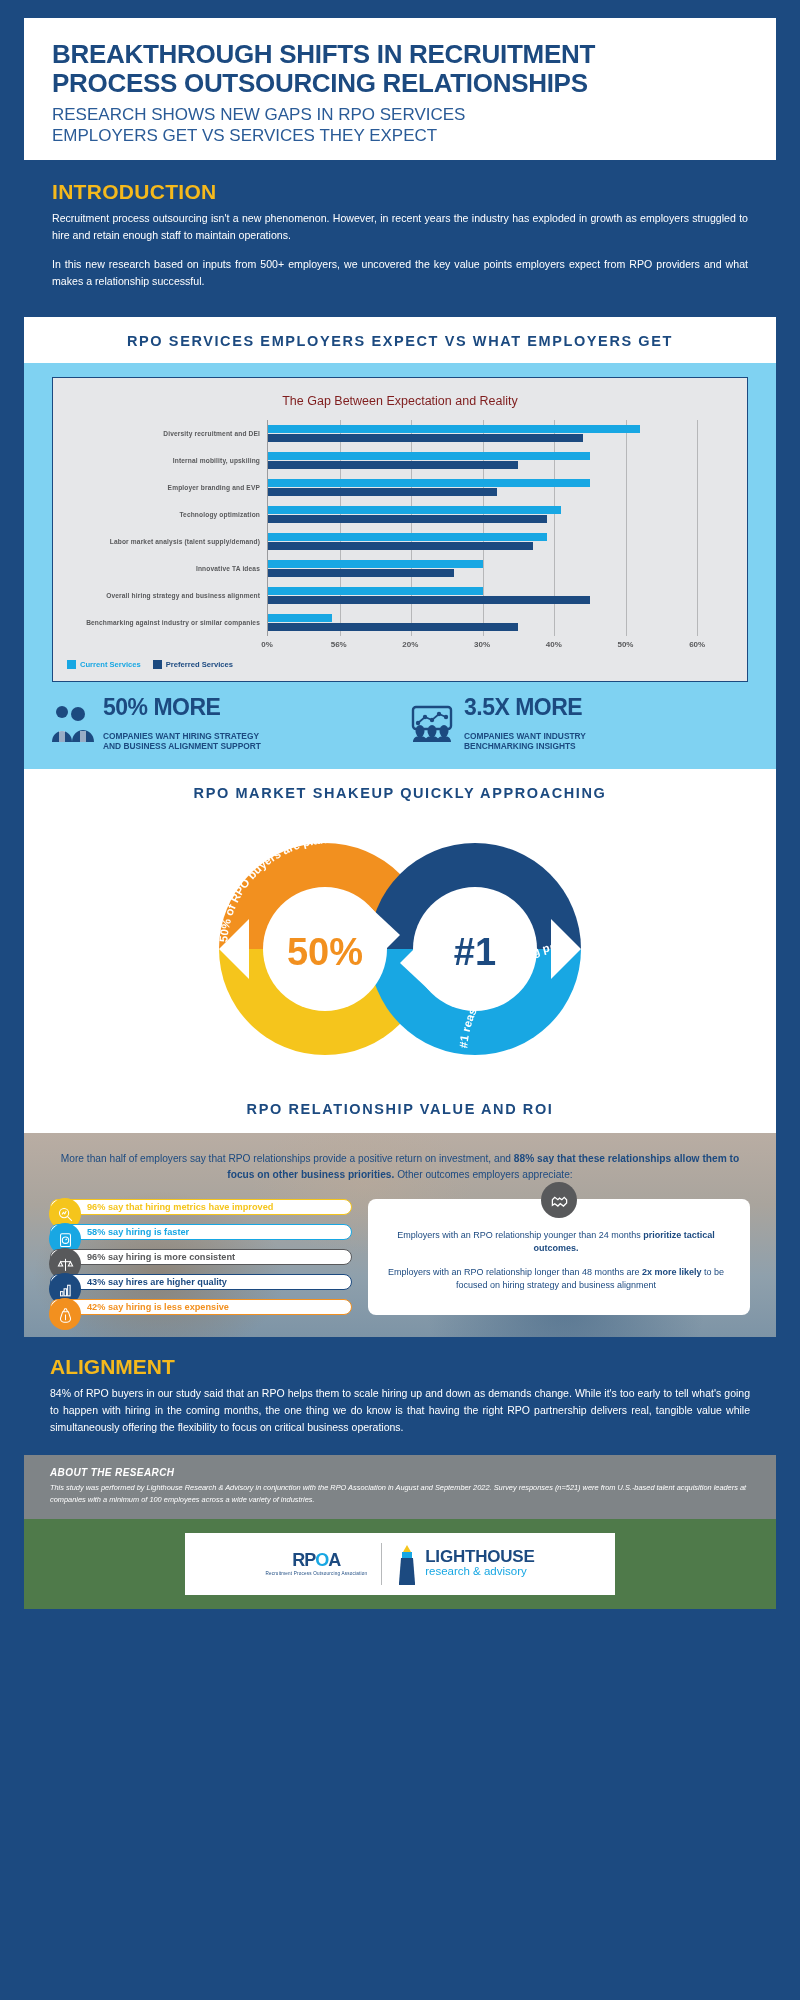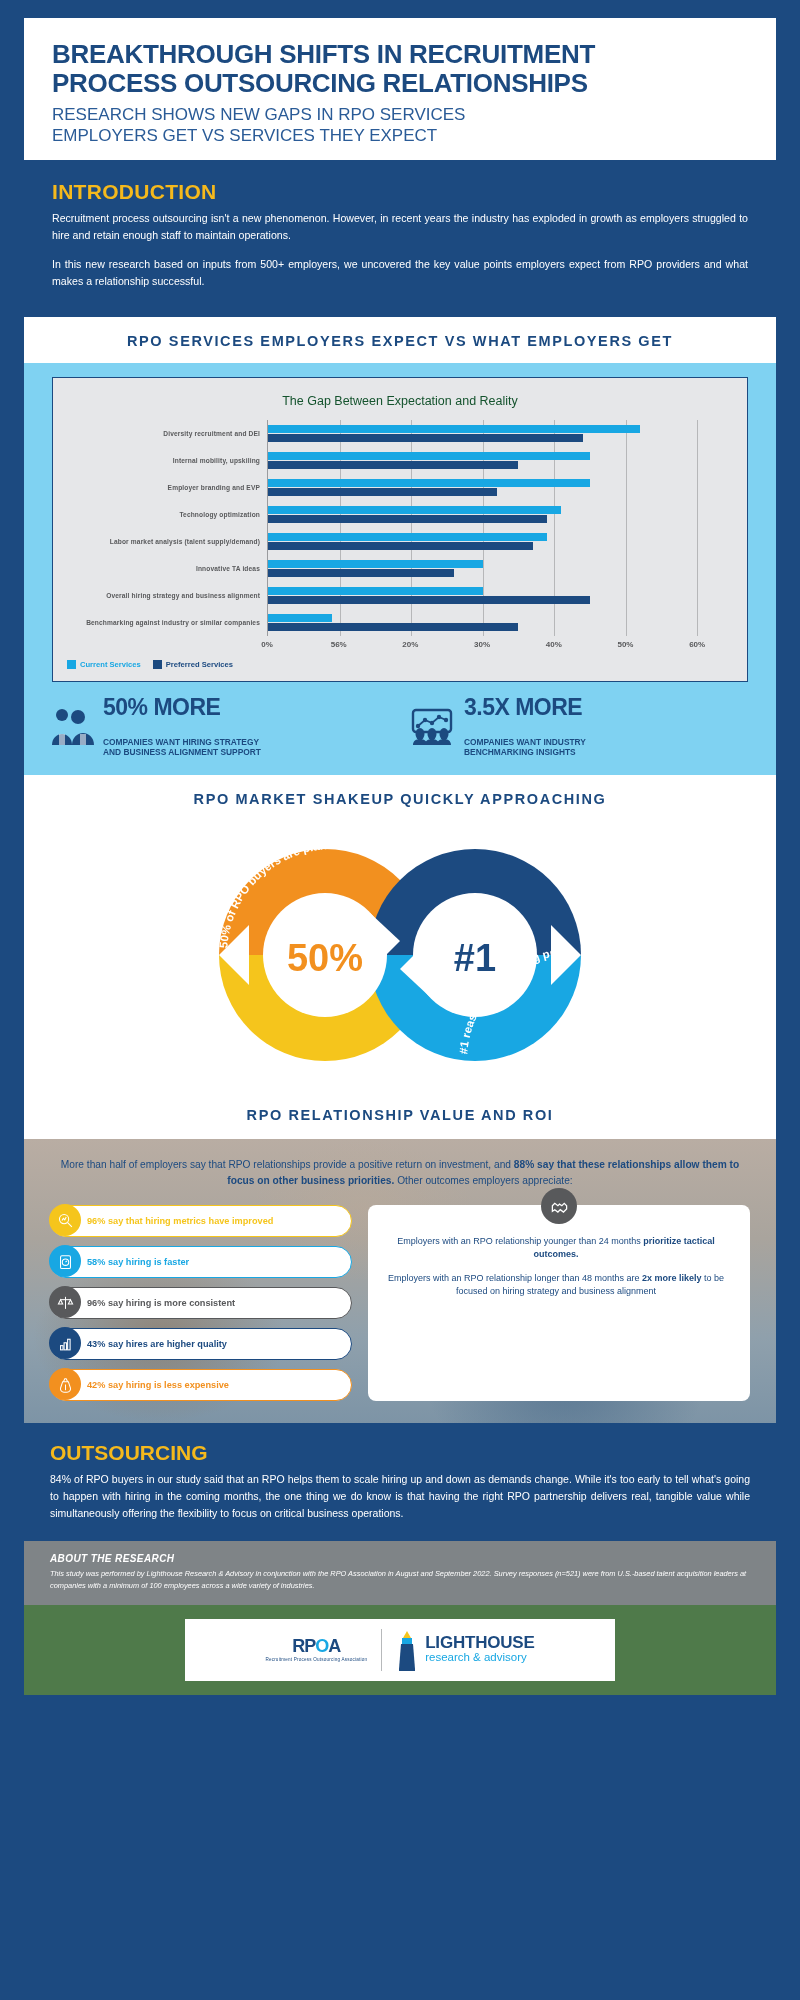--- a/index.html
+++ b/index.html
@@ -32,21 +32,21 @@
   .sec-title {
     background:#ffffff; text-align:center; padding:16px 10px 14px 10px;
     color:#1c4a80; font-size:14.5px; font-weight:bold; letter-spacing:1.6px;
   }
 
   
   .chart-wrap { background:#7fd2f2; padding:14px 28px 0 28px; }
   .chart-box {
     background:#e6e7e9; border:1.5px solid #1c4a80; padding:12px 14px 10px 14px;
   }
-  .chart-title { text-align:center; color:#14532d; font-size:12.5px; padding:4px 0 12px 0; }
+  .chart-title { text-align:center; color:#7f1d1d; font-size:12.5px; padding:4px 0 12px 0; }
   .plot { position:relative; display:flex; }
   .cat-col { width:200px; }
   .cat-label {
     height:27px; display:flex; align-items:center; justify-content:flex-end;
     font-size:6.6px; color:#58595b; font-weight:bold; padding-right:7px; letter-spacing:.15px;
   }
   .bars-col { position:relative; flex:1; border-left:1px solid #9a9b9e; }
   .grid { position:absolute; inset:0; }
   .gl { position:absolute; top:0; bottom:0; width:1px; background:#b6b7b9; }
   .row { height:27px; position:relative; display:flex; flex-direction:column;
@@ -61,21 +61,21 @@
   }
   .legend { display:flex; gap:12px; padding:4px 2px 2px 0; }
   .legend .li { display:flex; align-items:center; gap:4px; font-size:7.6px; font-weight:bold; }
   .sw { width:9px; height:9px; display:inline-block; }
 
   
   .stats { background:#7fd2f2; display:flex; padding:14px 24px 18px 24px; gap:18px; }
   .stat { display:flex; align-items:center; gap:9px; flex:1; }
   .stat .ico { width:46px; height:40px; flex:0 0 46px; }
   .stat .big { font-size:23px; font-weight:bold; color:#1c4a80; line-height:1; letter-spacing:-.5px;}
-  .stat .sub { font-size:8.4px; font-weight:bold; color:#1c4a80; line-height:1.22; margin-top:18px;}
+  .stat .sub { font-size:8.4px; font-weight:bold; color:#1c4a80; line-height:1.22; margin-top:12px;}
 
   
   .donut-sec { background:#ffffff; padding-bottom:6px; }
   .donut-stage { position:relative; height:268px; }
   .donut-stage svg { position:absolute; left:50%; top:0; transform:translateX(-50%); }
 
   
   .roi-title { background:#ffffff; text-align:center; padding:12px 0 16px 0;
     color:#1c4a80; font-size:14.5px; font-weight:bold; letter-spacing:1.6px; }
   .roi {
@@ -89,21 +89,21 @@
       radial-gradient(ellipse 180px 120px at 18% 70%, rgba(140,110,80,.55), transparent 70%),
       radial-gradient(ellipse 200px 140px at 72% 85%, rgba(40,80,120,.45), transparent 70%),
       radial-gradient(ellipse 160px 100px at 45% 25%, rgba(190,170,150,.4), transparent 70%);
   }
   .roi > * { position:relative; }
   .roi-lead { text-align:center; color:#1c4a80; font-size:10.2px; line-height:1.55; font-weight:bold;}
   .roi-lead .reg { font-weight:normal; }
   .roi-body { display:flex; gap:16px; margin-top:16px; }
   .pill-col { width:302px; display:flex; flex-direction:column; gap:9px; }
   .pill {
-    position:relative; background:#ffffff; border-radius:16px; height:32px;
+    position:relative; background:#ffffff; border-radius:16px; height:16px;
     display:flex; align-items:center; padding-left:36px;
     font-size:9.2px; font-weight:bold; border:1.6px solid;
   }
   .pill .dot {
     position:absolute; left:-2px; top:-2px; width:32px; height:32px; border-radius:50%;
     display:flex; align-items:center; justify-content:center;
   }
   .pill .dot svg { width:17px; height:17px; }
   .side-card {
     flex:1; background:#ffffff; border-radius:8px; padding:30px 20px 16px 14px;
@@ -400,21 +400,21 @@
           <span>Employers with an RPO relationship younger than 24 months </span><b>prioritize tactical outcomes.</b>
         </p>
         <p>
           <span>Employers with an RPO relationship longer than 48 months are </span><b>2x more likely</b><span> to be focused on hiring strategy and business alignment</span>
         </p>
       </div>
     </div>
   </div>
 
   <div class="concl">
-    <h3>OUTSOURCING</h3>
+    <h3>ALIGNMENT</h3>
     <p>84% of RPO buyers in our study said that an RPO helps them to scale hiring up and down as demands change. While it's too early to tell what's going to happen with hiring in the coming months, the one thing we do know is that having the right RPO partnership delivers real, tangible value while simultaneously offering the flexibility to focus on critical business operations.</p>
   </div>
 
   <div class="about">
     <h4>ABOUT THE RESEARCH</h4>
     <p>This study was performed by Lighthouse Research &amp; Advisory in conjunction with the RPO Association in August and September 2022. Survey responses (n=521) were from U.S.-based talent acquisition leaders at companies with a minimum of 100 employees across a wide variety of industries.</p>
   </div>
 
   <div class="footer">
     <div class="logobar">

